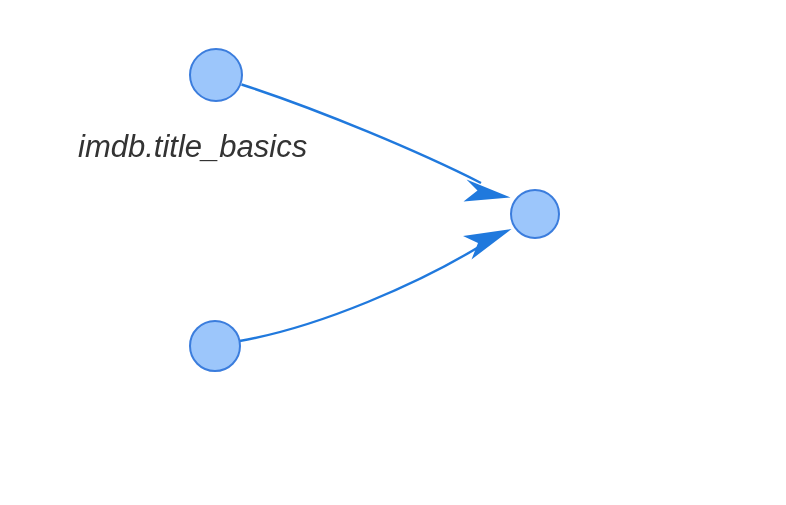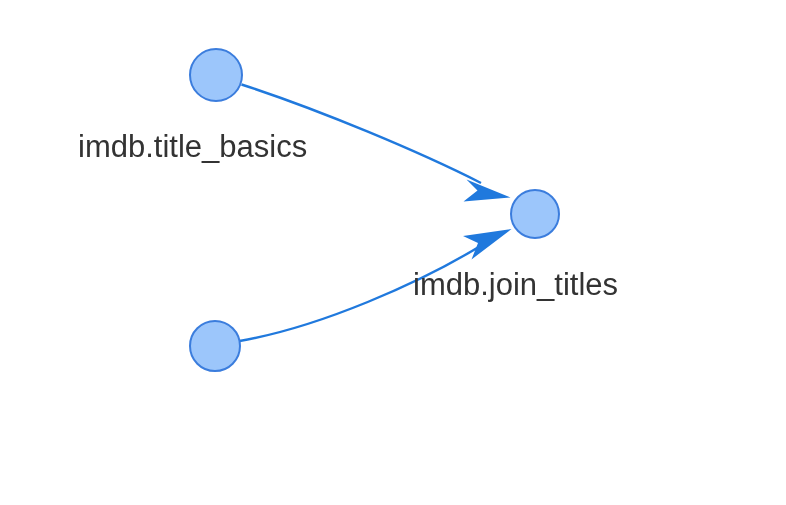--- a/index.html
+++ b/index.html
@@ -10,20 +10,21 @@
   }
   body {
     font-family: "Liberation Sans", sans-serif;
   }
   #canvas {
     position: relative;
     width: 786px;
     height: 505px;
     background: #ffffff;
     overflow: hidden;
+    font-style: italic;
   }
   #graph-svg {
     position: absolute;
     left: 0;
     top: 0;
     width: 786px;
     height: 505px;
     display: block;
   }
   .node-label {
@@ -66,16 +67,15 @@
       <circle class="node-circle" fill="#9cc6fb" stroke="#3b7ddd" cx="216" cy="75" r="26"></circle>
 
       <circle class="node-circle" fill="#9cc6fb" stroke="#3b7ddd" cx="535" cy="214" r="24"></circle>
 
       <circle class="node-circle" fill="#9cc6fb" stroke="#3b7ddd" cx="215" cy="346" r="25"></circle>
     </g>
   </svg>
 
   <div class="node-label" style="left: 78px; top: 131px; color: rgb(51, 51, 51);">imdb.title_basics</div>
 
-  <div class="node-label" style="left: 413px; top: 269px; color: rgb(51, 51, 51);">imdb.join_titles</div>
 
 
 </div>
 
 </body></html>

